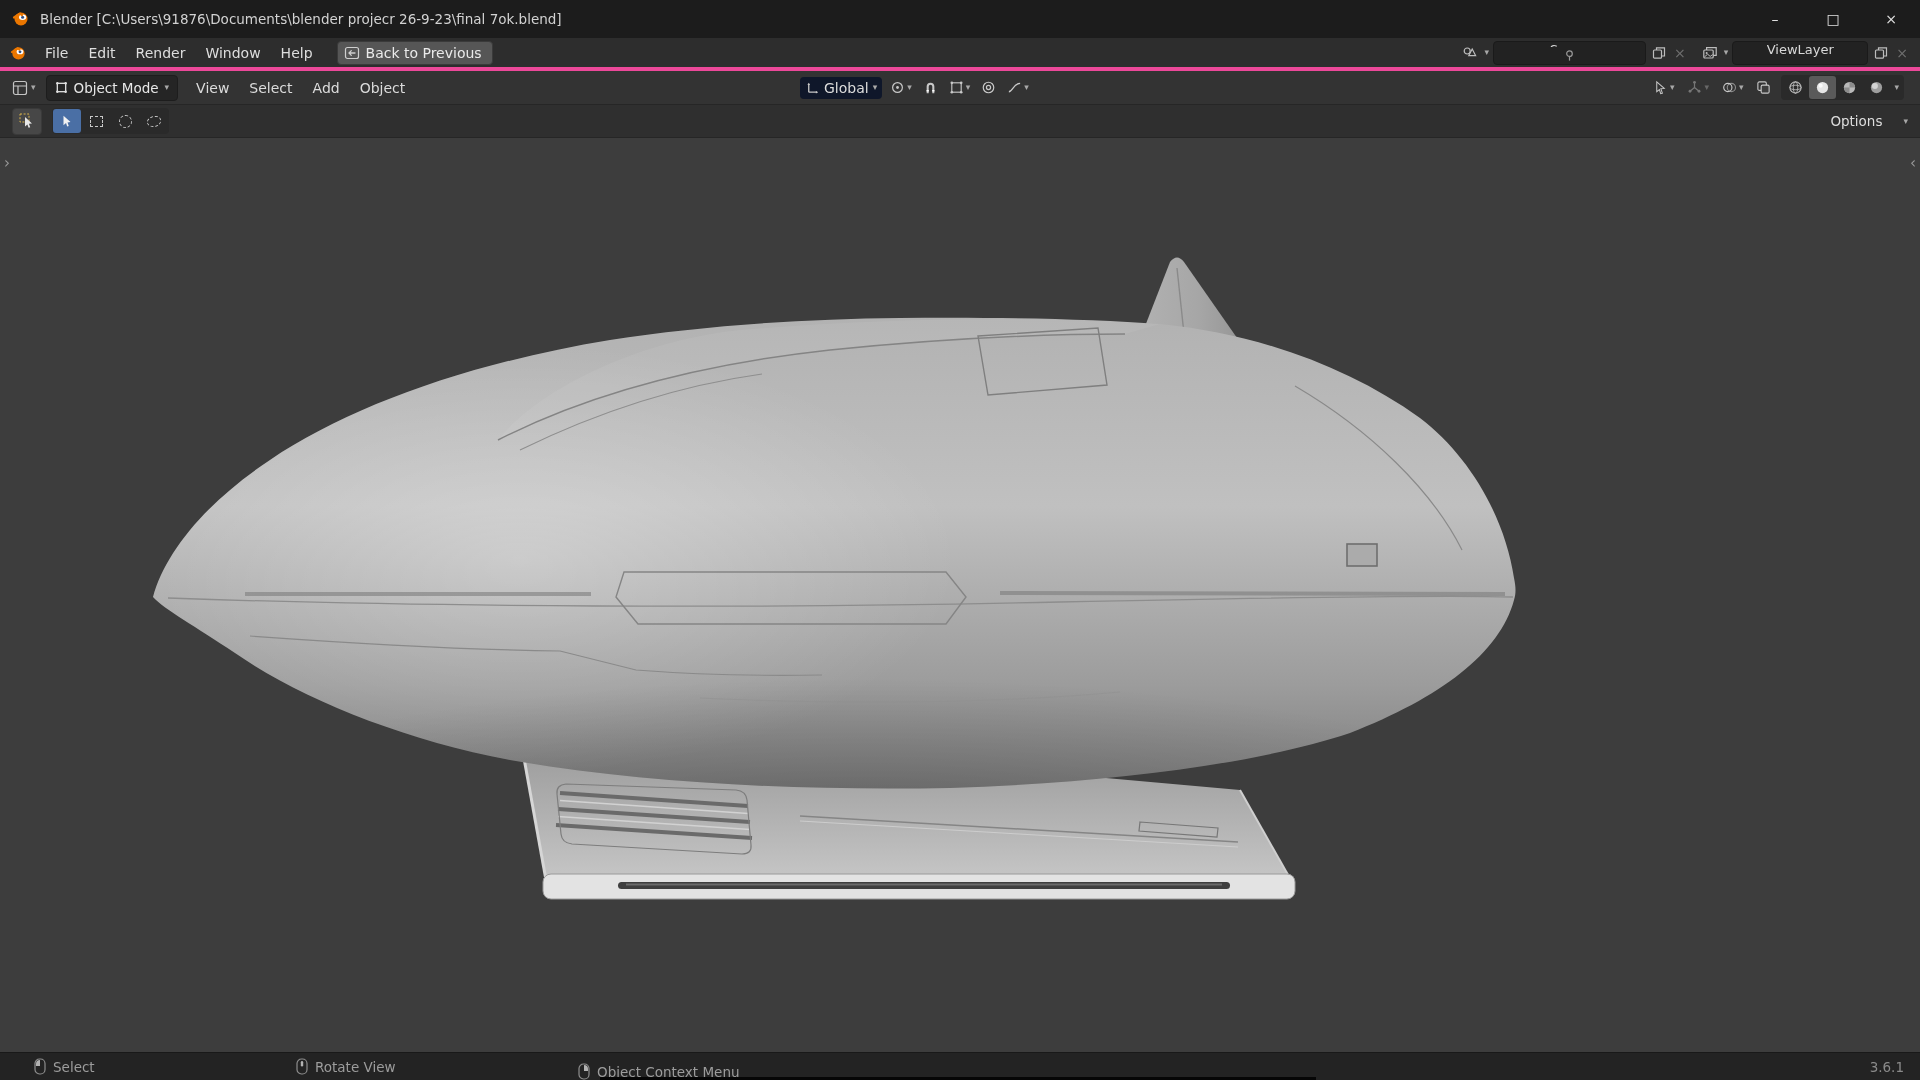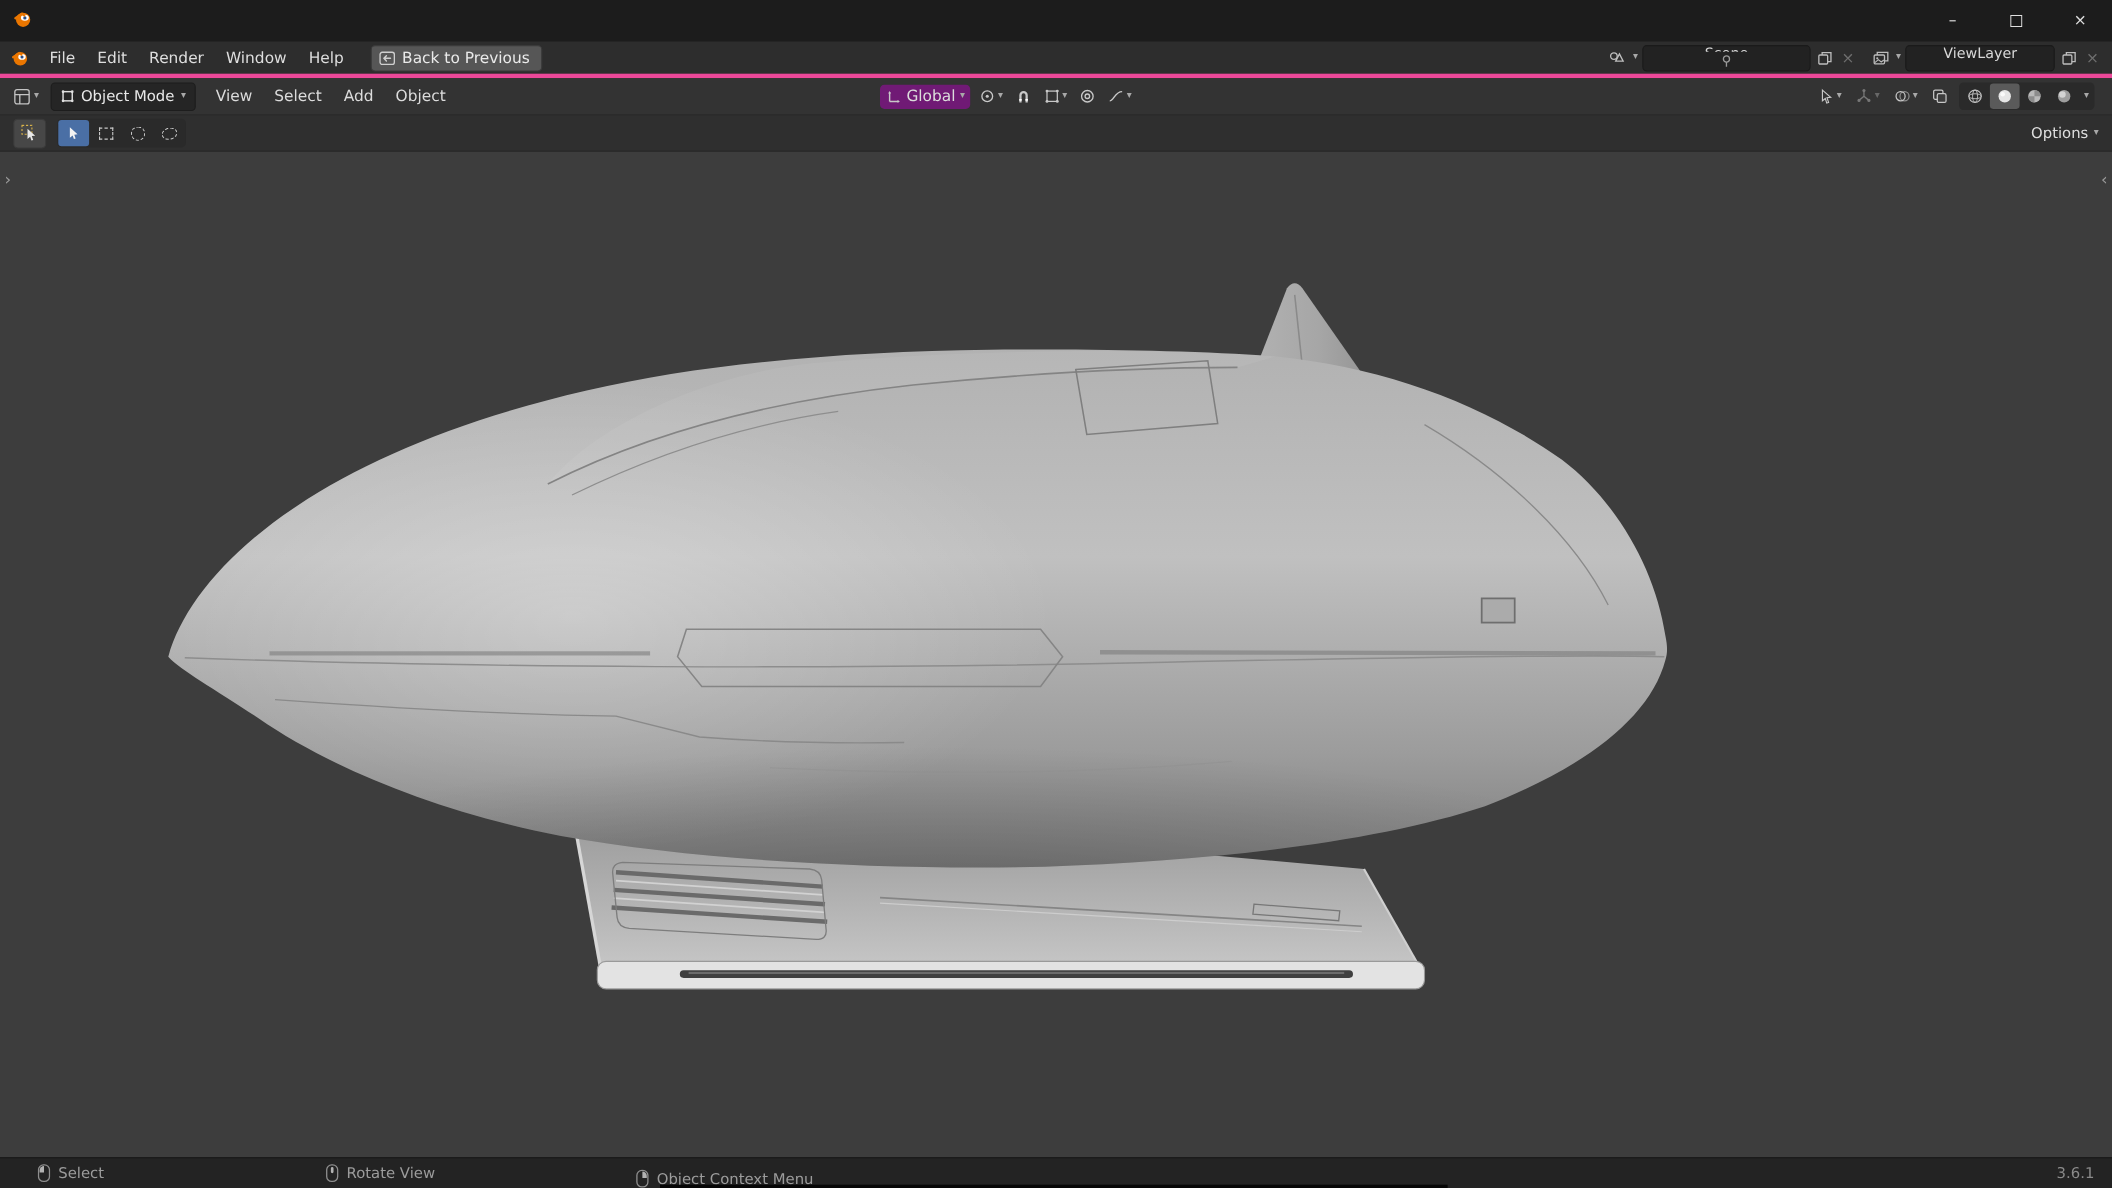--- a/index.html
+++ b/index.html
@@ -39,21 +39,21 @@
                display:flex; align-items:center; color:#dcdcdc; font-size:14px;
                position:relative; flex:0 0 auto; z-index:5; }
   .editor-type-btn { margin-left:8px; display:flex; align-items:center; gap:3px; padding:2px 4px; }
   .mode-pill { margin-left:6px; height:26px; background:#252525; border:1px solid #1d1d1d;
                border-radius:4px; display:flex; align-items:center; gap:6px; padding:0 8px;
                color:#e8e8e8; font-size:13.5px; }
   .vp-menus { display:flex; margin-left:8px; height:100%; }
   .center-cluster { position:absolute; left:800px; top:0; height:100%;
                     display:flex; align-items:center; gap:5px; }
   .flat-drop { display:flex; align-items:center; gap:4px; padding:3px 5px;
-               background:#701a75; border-radius:4px; }
+               background:#0f172a; border-radius:4px; }
   .flat-tool { display:flex; align-items:center; gap:2px; padding:3px 3px; }
   .right-cluster { position:absolute; right:16px; top:0; height:100%;
                    display:flex; align-items:center; gap:7px; }
   .shading-group { display:flex; align-items:center; background:#2a2a2a; border-radius:4px;
                    padding:1px; gap:0; }
   .shade-btn { width:27px; height:23px; display:flex; align-items:center; justify-content:center;
                border-radius:3px; }
   .shade-btn.active { background:#5a5a5a; }
 
   
@@ -63,21 +63,21 @@
   .active-tool-btn { width:30px; height:27px; background:#474747; border:1px solid #3a3a3a;
                      border-radius:4px; display:flex; align-items:center; justify-content:center; }
   .sel-mode-group { margin-left:10px; display:flex; background:#2a2a2a; border-radius:4px;
                     padding:1px; gap:1px; }
   .sel-btn { width:28px; height:24px; display:flex; align-items:center; justify-content:center;
              border-radius:3px; }
   .sel-btn.active { background:#4a6fa5; }
   .dash-sq { width:13px; height:11px; border:1px dashed #c9c9c9; }
   .dash-ci { width:13px; height:13px; border:1px dashed #c9c9c9; border-radius:50%; }
   .dash-la { width:14px; height:11px; border:1px dashed #c9c9c9; border-radius:60% 40% 55% 45%; }
-  .options-btn { margin-left:auto; display:flex; align-items:center; gap:5px; color:#dedede; }
+  .options-btn { margin-left:auto; display:flex; align-items:center; gap:21px; color:#dedede; }
 
   
   .viewport { position:relative; flex:1 1 auto; background:#3d3d3d; overflow:hidden; }
   .viewport svg.scene3d { position:absolute; left:0; top:0; }
   .edge-arrow { position:absolute; top:16px; color:#9a9a9a; font-size:15px; z-index:4; }
   .edge-arrow.left { left:4px; }
   .edge-arrow.right { right:4px; }
 
   
   .statusbar { height:28px; background:#232323; border-top:1px solid #191919;
@@ -95,20 +95,21 @@
 
   <div class="titlebar">
     <span class="logo">
       <svg width="18" height="18" viewBox="0 0 18 18">
         <circle cx="9" cy="10" r="6.5" fill="#ea7600"></circle>
         <ellipse cx="10.6" cy="8.2" rx="3.6" ry="2.7" fill="#ffffff"></ellipse>
         <circle cx="10.6" cy="8.3" r="1.5" fill="#2e4f84"></circle>
         <path d="M2 8.5 L8 4.5 L10 6" stroke="#ea7600" stroke-width="2.2" fill="none" stroke-linecap="round"></path>
       </svg>
     </span>
+    <span class="title">Blender [C:\Users\91876\Documents\blender projecr 26-9-23\final 7ok.blend]</span>
     <div class="win-controls">
       <div class="win-btn">–</div>
       <div class="win-btn">□</div>
       <div class="win-btn">×</div>
     </div>
   </div>
 
   <div class="topbar">
     <div class="app-menu-btn">
       <svg width="17" height="17" viewBox="0 0 18 18">

